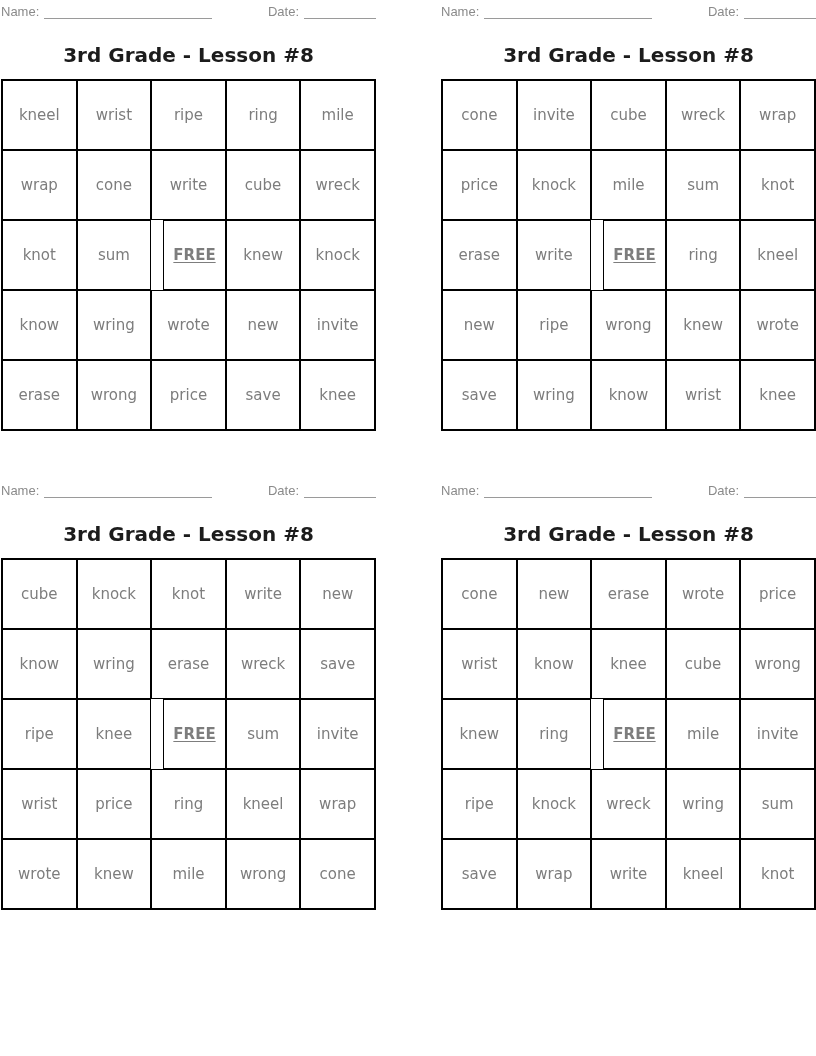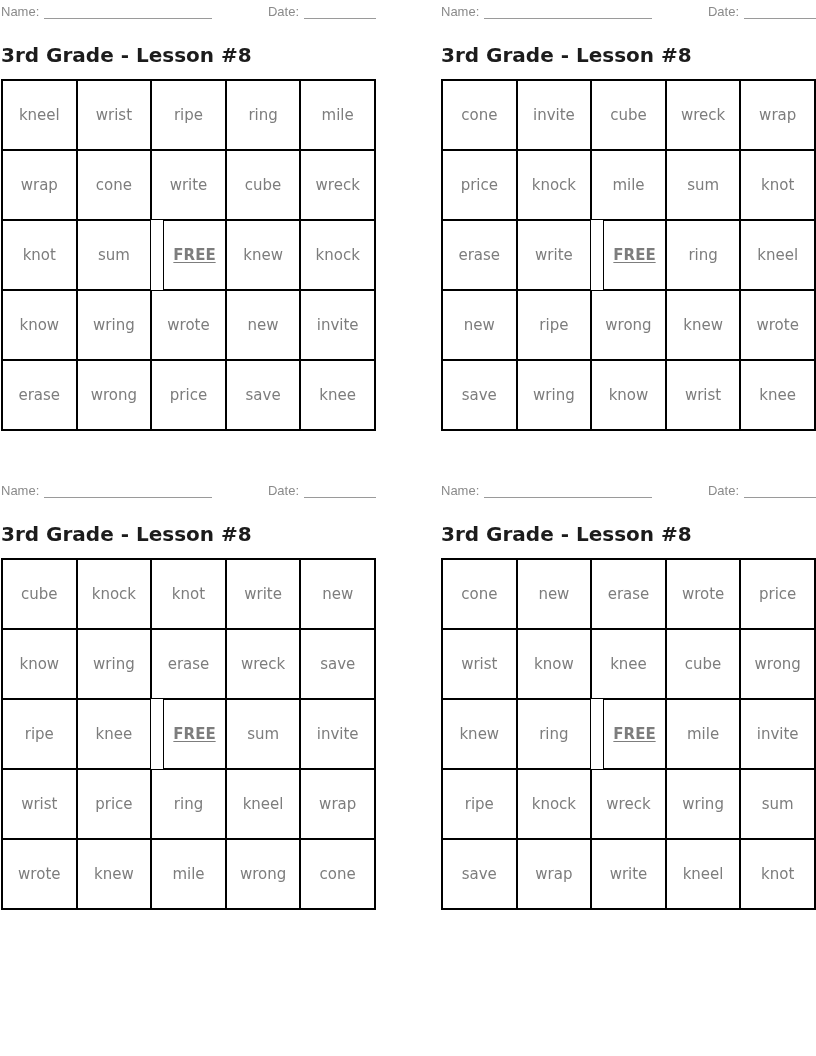--- a/index.html
+++ b/index.html
@@ -30,20 +30,21 @@
     height:15px;line-height:15px;
   }
   .hdr-group{display:flex;align-items:flex-end;}
   .lbl{white-space:nowrap;margin-right:5px;margin-top:30px;}
   .line{display:inline-block;border-bottom:1px solid var(--line-color);height:13px;}
   .name-line{width:168px;}
   .date-line{width:72px;}
 
   .title{
     margin-top:22px;
+    text-align:center;
     font-family:"DejaVu Sans", sans-serif;
     font-weight:700;
     font-size:20px;
     color:var(--title-color);
     height:28px;line-height:28px;
   }
 
   .grid{
     margin-top:10px;
     display:grid;

